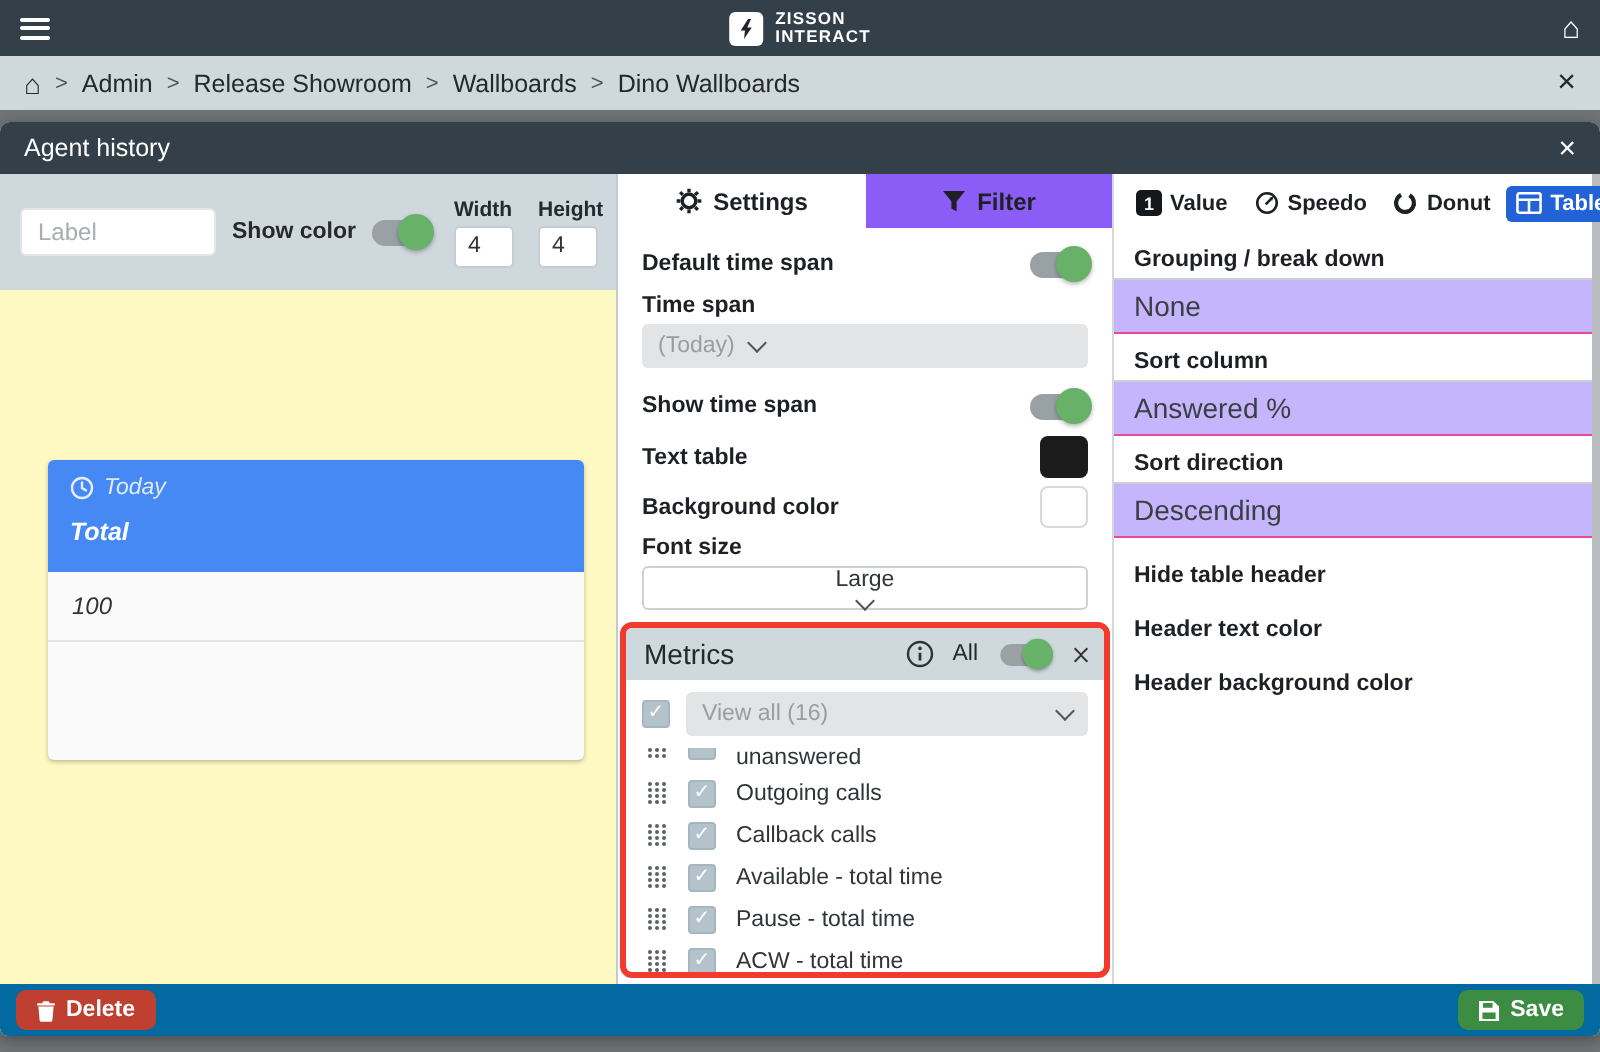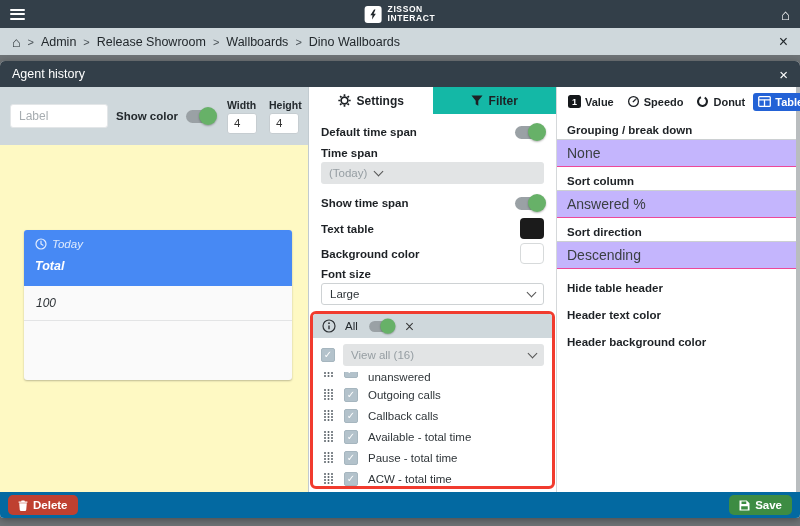--- a/index.html
+++ b/index.html
@@ -69,21 +69,21 @@
   .checkbox { width:14px; height:14px; background:#b3c2cb; border:1px solid #a6b6bf;
     border-radius:2px; color:#fff; font-size:10px; line-height:12px; text-align:center;
     flex:0 0 auto; cursor:default; }
 
   
   .col-mid { width:248px; background:#fff; display:flex; flex-direction:column;
     border-left:1px solid #c2cbd0; min-height:0; }
   .tabs { height:27px; display:flex; flex:0 0 auto; }
   .tab { flex:1; display:flex; align-items:center; justify-content:center; gap:6px;
     font-size:12px; font-weight:bold; color:#1d2125; cursor:pointer; }
-  .tab.inactive { background:#14b8a6; }
+  .tab.inactive { background:#8b5cf6; }
   .settings-content { padding:8px 12px 4px; flex:0 0 auto; }
   .toggle-row { display:flex; align-items:center; justify-content:space-between; height:20px; }
   .field-label { font-size:11.5px; font-weight:bold; color:#1d2125; }
   .sel { height:22px; border-radius:3px; display:flex; align-items:center;
     padding:0 8px; font-size:11.5px; cursor:pointer; }
   .sel.disabled { background:#e2e4e5; color:#969ea3; cursor:default; }
   .sel.normal { background:#fff; border:1px solid #ced2d4; color:#2f3539; }
   .sel .grow { flex:1; }
   .color-row { display:flex; align-items:center; justify-content:space-between; height:23px; }
   .swatch { width:24px; height:21px; border-radius:4px; cursor:pointer; }
@@ -255,28 +255,29 @@
         </div>
         <div class="color-row" style="margin-top:4px;">
           <span class="field-label">Text table</span>
           <span class="swatch black"></span>
         </div>
         <div class="color-row" style="margin-top:2px;">
           <span class="field-label">Background color</span>
           <span class="swatch white"></span>
         </div>
         <div class="field-label" style="margin-top:3px;">Font size</div>
-        <div class="sel normal" style="margin-top:3px;">
+        <div class="sel normal" style="margin-top:3px;flex-direction:column;">
           <span class="grow">Large</span>
           <span class="chev"></span>
         </div>
       </div>
 
       <div class="metrics-panel">
         <div class="metrics-header">
+          <span class="metrics-title">Metrics</span>
           <svg width="14" height="14" viewBox="0 0 14 14">
             <circle cx="7" cy="7" r="6" fill="none" stroke="#2f3337" stroke-width="1.2"></circle>
             <circle cx="7" cy="4.2" r="0.9" fill="#2f3337"></circle>
             <line x1="7" y1="6.4" x2="7" y2="10.2" stroke="#2f3337" stroke-width="1.4"></line>
           </svg>
           <span class="metrics-all">All</span>
           <span class="toggle sm">
                 <span class="knob"></span>
               </span>
           <span class="unfold">

